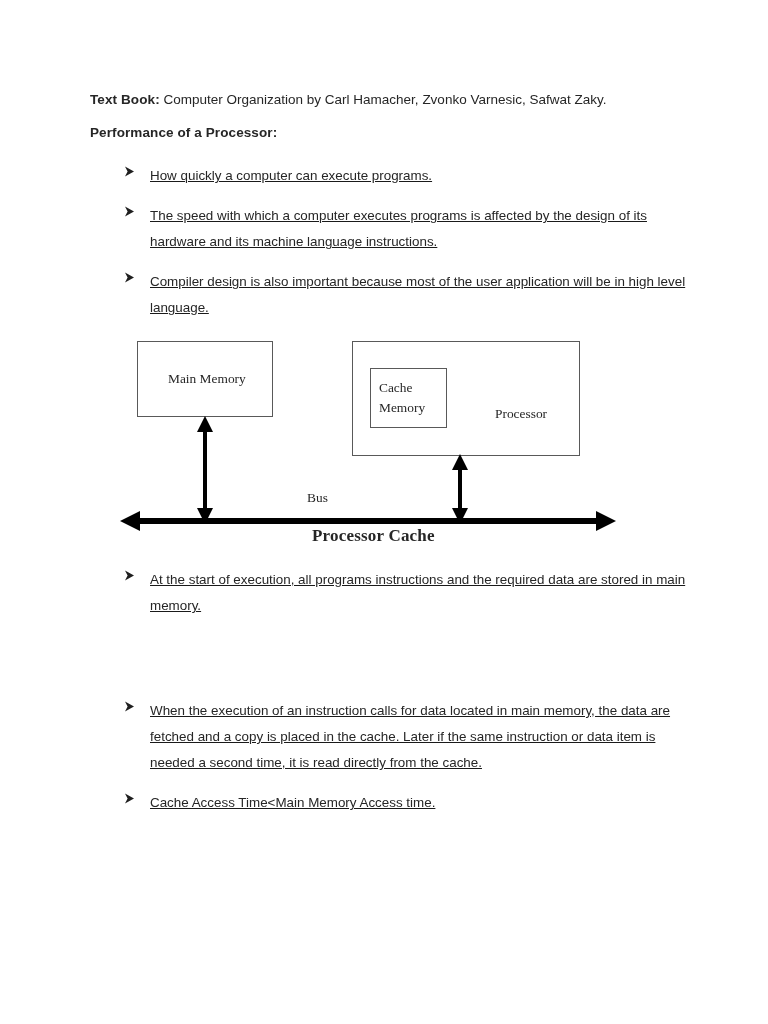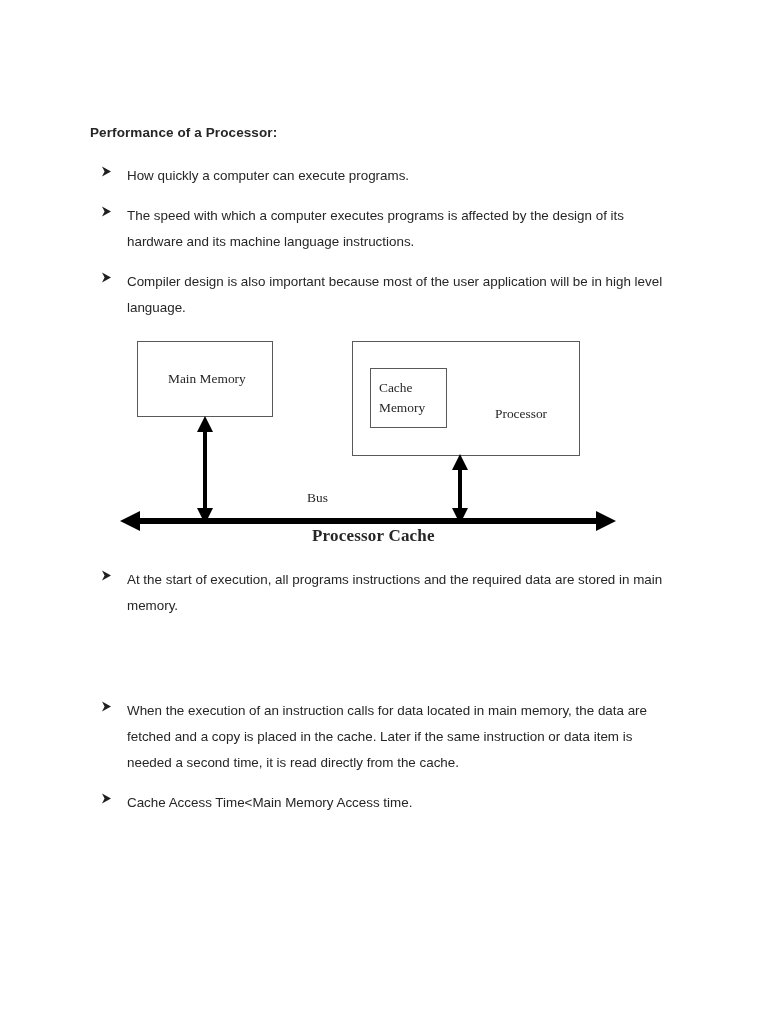--- a/index.html
+++ b/index.html
@@ -34,22 +34,23 @@
   .heading-line .strong {
     font-weight: bold;
     letter-spacing: 0.1px;
   }
   #textbook-line { top: 91px; }
   #performance-line { top: 124px; font-weight: bold; letter-spacing: 0.1px; }
 
   
   .bullet {
     position: absolute;
-    left: 100px;
+    left: 123px;
     width: 580px;
+    text-decoration: underline;
   }
   .bullet-marker {
     position: absolute;
     left: 0px;
     top: 2px;
     width: 14px;
     height: 14px;
     font-size: 13px;
     line-height: 14px;
     color: #1f1f1f;
@@ -110,20 +111,23 @@
   }
   #arrow-main-memory { left: 192px; top: 414px; width: 26px; height: 112px; }
   #arrow-processor  { left: 447px; top: 452px; width: 26px; height: 74px; }
   #bus-line         { left: 118px; top: 508px; width: 500px; height: 28px; }
 </style>
 </head>
 <body>
 
 <div class="page">
 
+  <div class="heading-line" id="textbook-line">
+    <span class="strong">Text Book:</span><span> Computer Organization by Carl Hamacher, Zvonko Varnesic, Safwat Zaky.</span>
+  </div>
 
   <div class="heading-line" id="performance-line">Performance of a Processor:</div>
 
   <div class="bullet" style="top:163px;">
     <span class="bullet-marker">
       <svg width="13" height="13" viewBox="0 0 13 13">
           <path d="M2 1.5 L11 6.5 L2 11.5 L4.6 6.5 Z" fill="#1f1f1f"></path>
         </svg>
     </span>
     <span class="bullet-text">How quickly a computer can execute programs.</span>

